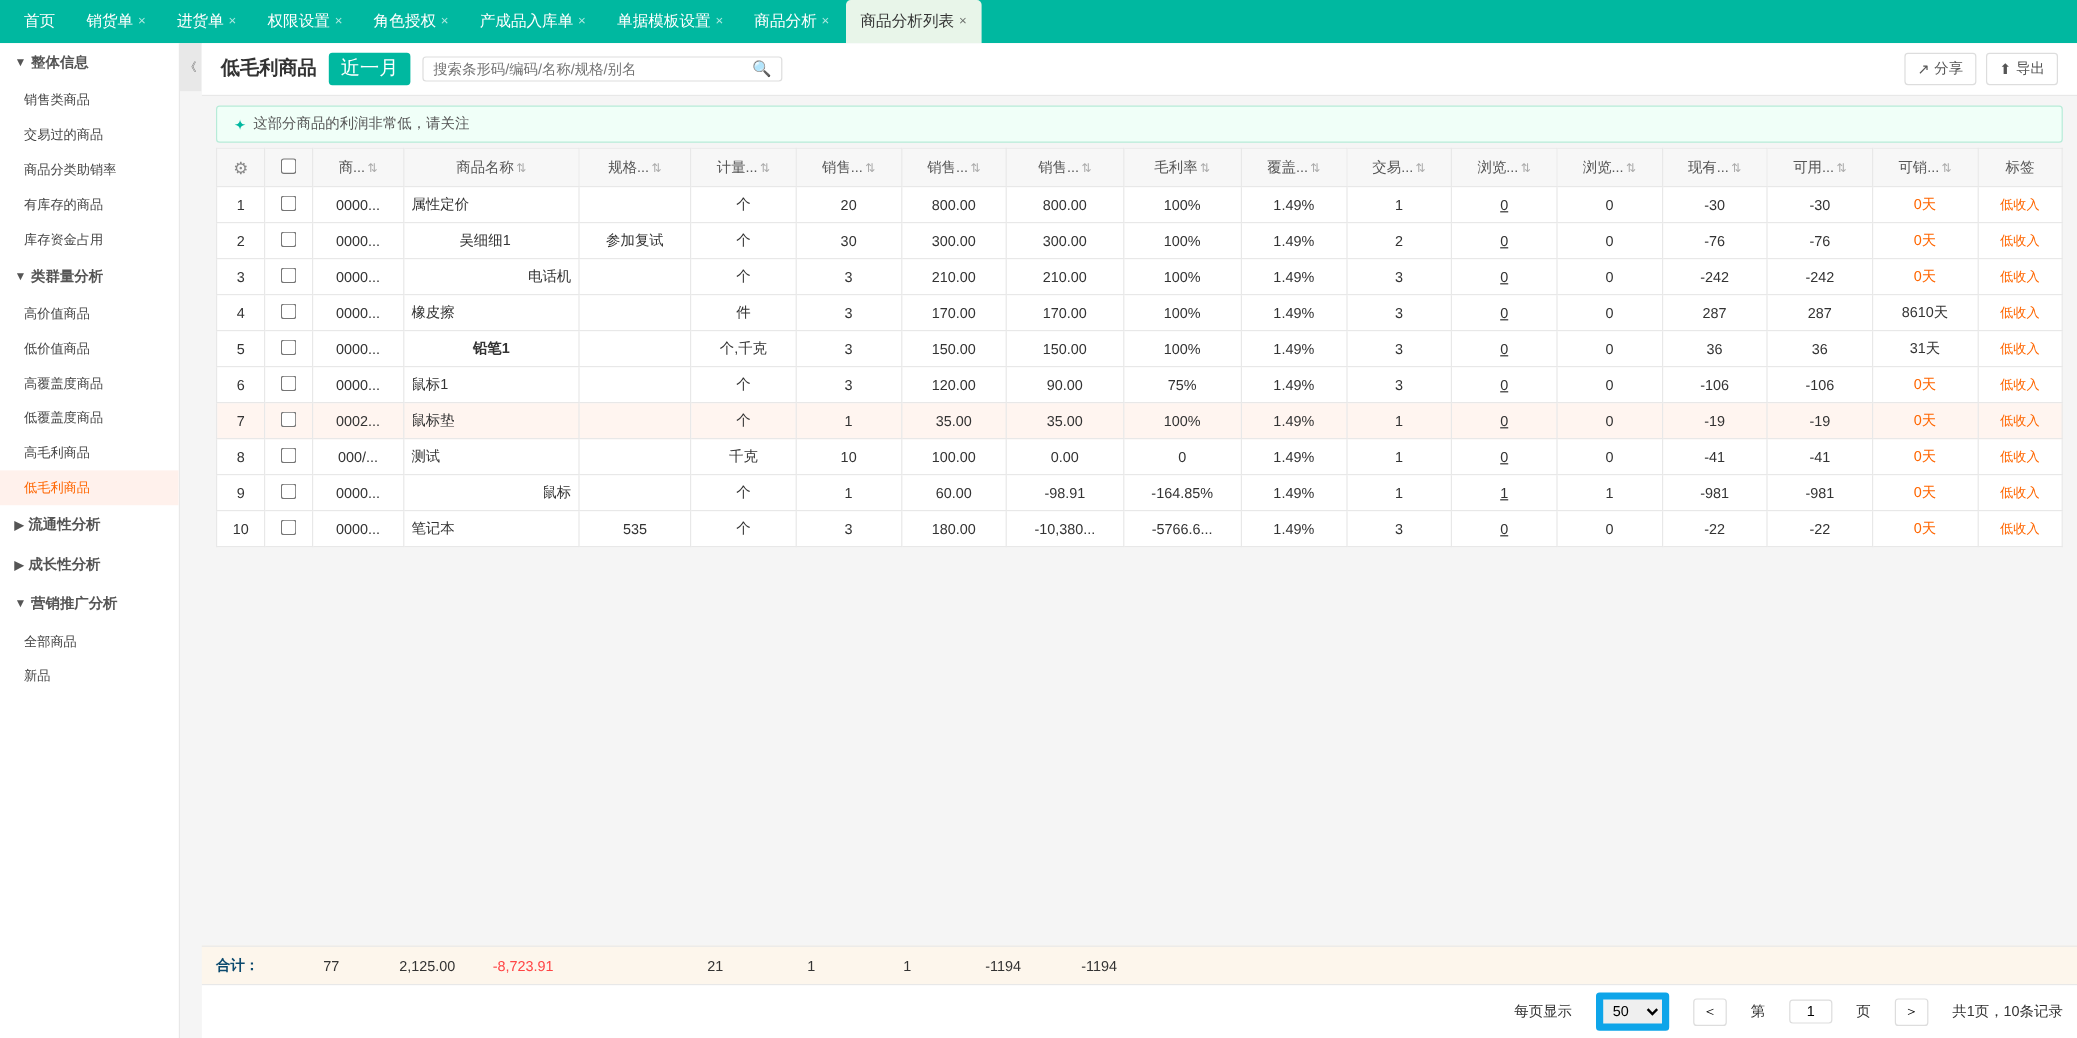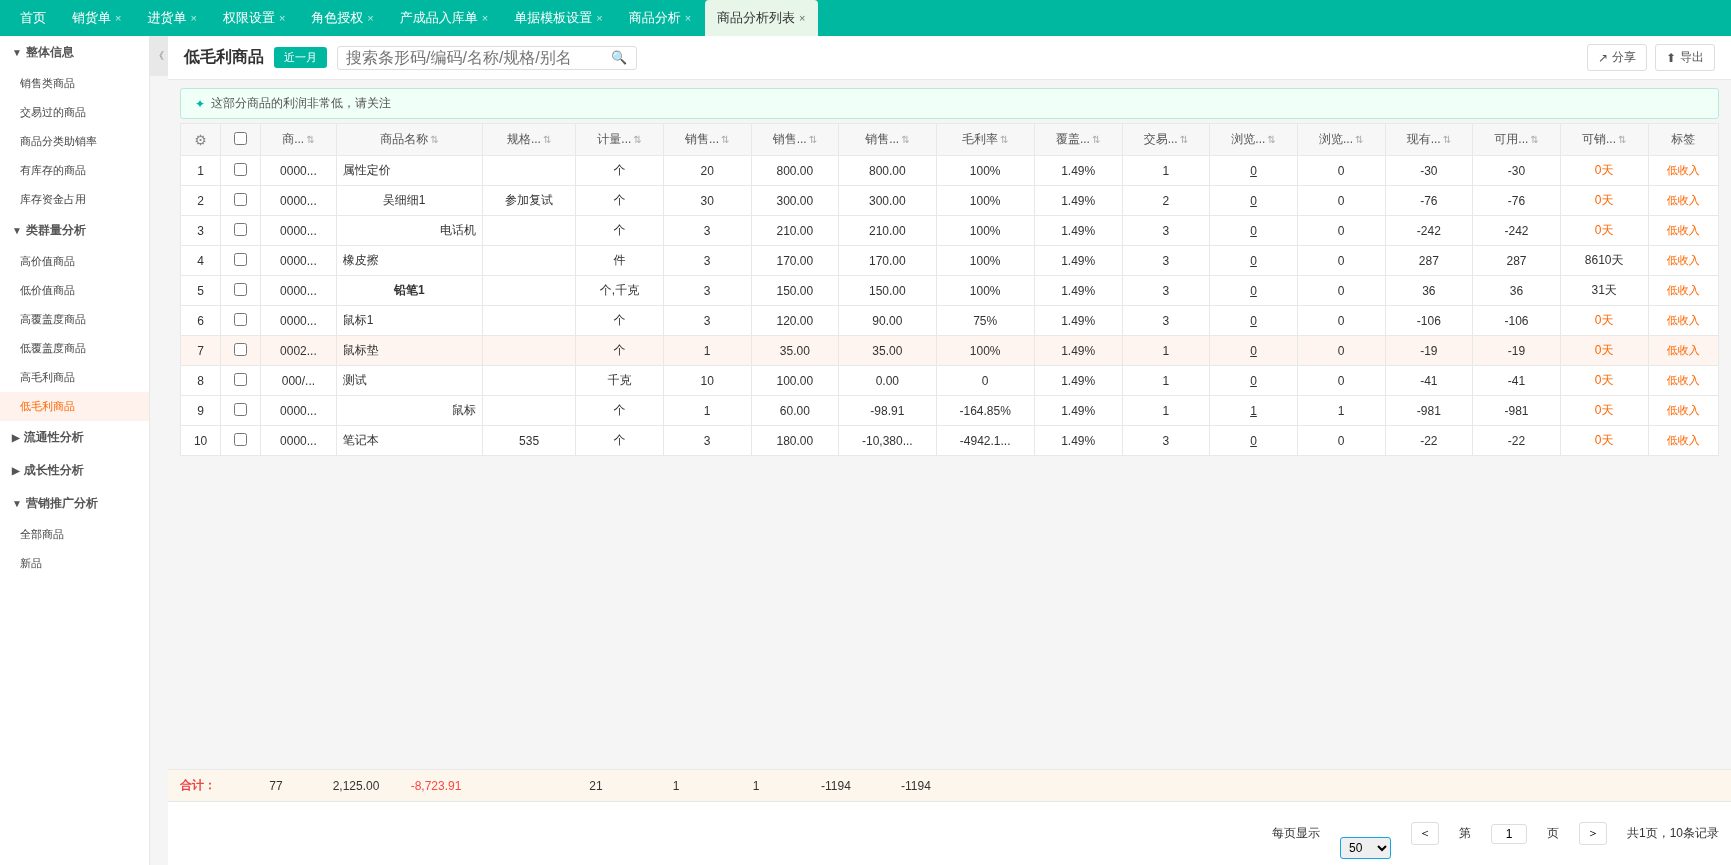--- a/index.html
+++ b/index.html
@@ -92,37 +92,37 @@
       font-size: 16px;
       font-weight: bold;
       color: #333;
     }
     .date-filter-btn {
       background: #00b8a0;
       color: #fff;
       border: none;
       padding: 3px 10px;
       border-radius: 3px;
-      font-size: 11px;
+      font-size: 16px;
       cursor: pointer;
     }
     .search-box {
       display: flex;
       align-items: center;
       border: 1px solid #ddd;
       border-radius: 3px;
       padding: 2px 8px;
       background: #fff;
       flex: 1;
       max-width: 300px;
     }
     .search-box input {
       border: none;
       outline: none;
-      font-size: 16px;
+      font-size: 12px;
       width: 100%;
       color: #999;
     }
     .search-icon { color: #bbb; font-size: 13px; }
     .header-actions { margin-left: auto; display: flex; gap: 8px; }
     .action-btn {
       display: flex;
       align-items: center;
       gap: 4px;
       padding: 4px 10px;
@@ -195,21 +195,21 @@
     
     .table-footer {
       background: #fdf6ec;
       border-top: 1px solid #e8e8e8;
       padding: 7px 12px;
       display: flex;
       align-items: center;
       font-size: 12px;
       gap: 20px;
     }
-    .footer-label { color: #ef4444; font-weight: bold; }
+    .footer-label { color: #0c4a6e; font-weight: bold; }
     .footer-values {
       display: flex;
       gap: 0;
       flex: 1;
     }
     .footer-cell {
       padding: 0 6px;
       min-width: 80px;
       text-align: center;
     }
@@ -219,25 +219,24 @@
       background: #fff;
       border-top: 1px solid #e8e8e8;
       padding: 6px 12px;
       display: flex;
       align-items: center;
       justify-content: flex-end;
       gap: 20px;
       font-size: 12px;
     }
     .page-size-select {
-      border: 1px solid #0ea5e9;
+      border: 6px solid #0ea5e9;
       border-radius: 3px;
       padding: 2px 4px;
       font-size: 12px;
-      margin-top: 29px;
     }
     .page-btn {
       border: 1px solid #ddd;
       background: #fff;
       padding: 2px 7px;
       border-radius: 3px;
       cursor: pointer;
       font-size: 12px;
     }
     .page-input {
@@ -567,21 +566,21 @@
             <tr>
     <td>10</td>
     <td><input type="checkbox" style=""></td>
     <td>0000...</td>
     <td style="text-align:left;">笔记本</td>
     <td>535</td>
     <td>个</td>
     <td>3</td>
     <td>180.00</td>
     <td>-10,380...</td>
-    <td>-4942.1...</td>
+    <td>-5766.6...</td>
     <td>1.49%</td>
     <td>3</td>
     <td class="underline">0</td>
     <td>0</td>
     <td>-22</td>
     <td>-22</td>
     <td class="text-orange">0天</td>
     <td class="tag-low-income">低收入</td>
   </tr>
           </tbody>

